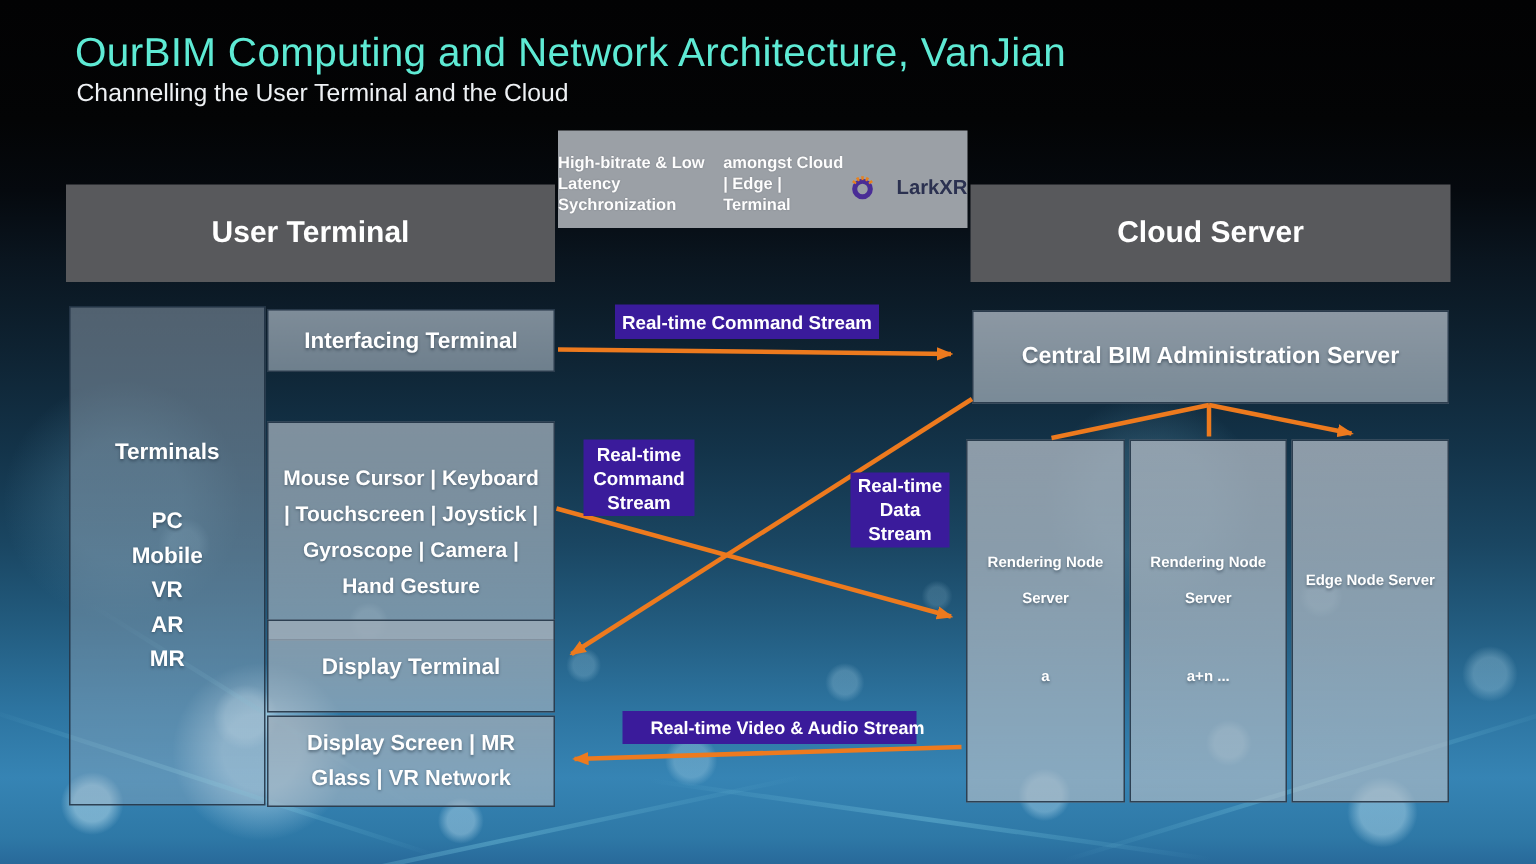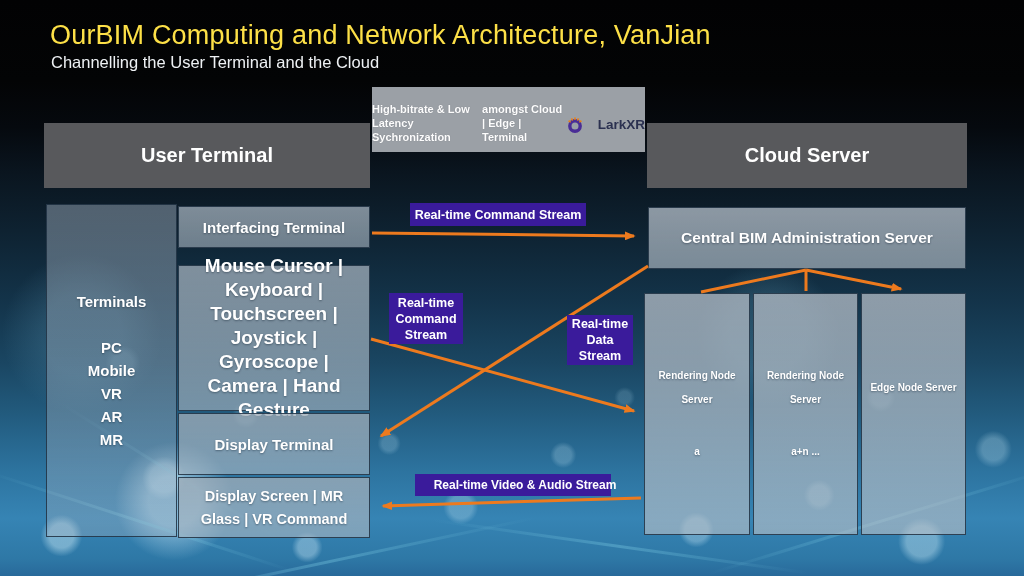--- a/index.html
+++ b/index.html
@@ -35,21 +35,21 @@
       radial-gradient(circle at 75% 58%, rgba(120,185,212,.18) 0 4.5%, rgba(120,185,212,0) 8.5%),
       radial-gradient(circle at 8% 58%, rgba(110,170,200,.18) 0 4%, rgba(110,170,200,0) 8%),
       linear-gradient(180deg,
         #020203 0%, #030405 14%, #05090e 22%, #0a151f 30%,
         #0e2231 40%, #133349 52%, #1a4662 63%, #225b7e 72%,
         #2d74a0 82%, #3684b4 90%, #2e78a6 97%, #28699a 100%);
   }
   .netline{position:absolute;background:linear-gradient(90deg,rgba(120,200,225,0),rgba(120,200,225,.38),rgba(120,200,225,0));height:3px;border-radius:2px;}
 
   
-  .title{position:absolute;left:50px;top:20px;color:#fde047;font-size:27px;font-weight:400;letter-spacing:.2px;}
+  .title{position:absolute;left:50px;top:20px;color:#5eead4;font-size:27px;font-weight:400;letter-spacing:.2px;}
   .subtitle{position:absolute;left:51px;top:53px;color:#eef1f4;font-size:16.5px;font-weight:400;}
 
   
   .hdr{position:absolute;top:87px;height:65px;display:flex;align-items:center;justify-content:center;}
   .hdr-dark{background:var(--hdr-dark);color:var(--ink);font-size:20px;font-weight:700;margin-top:36px;}
   #hdr-user{left:44px;width:326px;}
   #hdr-cloud{left:647px;width:320px;}
   #hdr-sync{left:372px;width:273px;background:var(--hdr-light);flex-direction:row;padding-top:6px;}
   .sync-line{color:#fdfdfd;font-size:11px;font-weight:700;line-height:14px;text-shadow:0 0 1px rgba(60,60,70,.4);}
   .brand-row{display:flex;align-items:center;gap:14px;margin-top:4px;}
@@ -59,21 +59,21 @@
   .box{position:absolute;display:flex;flex-direction:column;align-items:center;justify-content:center;
        color:var(--ink);font-weight:700;text-align:center;
        border:1px solid rgba(28,46,64,.85);
        text-shadow:0 1px 2px rgba(20,35,50,.45);}
   .box-soft{background:linear-gradient(180deg,rgba(158,172,184,.78),rgba(168,182,194,.62));}
   .box-left{background:linear-gradient(180deg,rgba(150,166,182,.5),rgba(160,176,192,.36));}
   .box-node{background:linear-gradient(180deg,rgba(168,179,190,.82),rgba(176,188,198,.66));text-align:center;}
 
   #terminals-box{left:46px;top:204px;width:131px;height:333px;font-size:15px;line-height:23px;}
   #interfacing-box{left:178px;top:206px;width:192px;height:42px;font-size:15px;}
-  #input-box{left:178px;top:265px;width:192px;height:146px;font-size:19px;line-height:24px;padding:0 6px;}
+  #input-box{left:178px;top:281px;width:192px;height:146px;font-size:14px;line-height:24px;padding:0 6px;}
   #display-terminal-box{left:178px;top:413px;width:192px;height:62px;font-size:15px;}
   #display-screen-box{left:178px;top:477px;width:192px;height:61px;font-size:14.5px;line-height:23px;padding:0 4px;}
   #central-box{left:648px;top:207px;width:318px;height:62px;font-size:15.5px;}
   .node{top:293px;height:242px;font-size:10px;line-height:24px;}
   #node-a{left:644px;width:106px;}
   #node-an{left:753px;width:105px;}
   #node-edge{left:861px;width:105px;}
   .node-sub{margin-top:28px;min-height:24px;}
   .terminals-title{margin-bottom:23px;}
 
@@ -132,21 +132,21 @@
   <div class="box box-soft" id="interfacing-box">
     <span>Interfacing Terminal</span>
   </div>
   <div class="box box-soft" id="input-box">
     <span>Mouse Cursor | Keyboard | Touchscreen | Joystick | Gyroscope | Camera | Hand Gesture</span>
   </div>
   <div class="box box-soft" id="display-terminal-box">
     <span>Display Terminal</span>
   </div>
   <div class="box box-soft" id="display-screen-box">
-    <span>Display Screen | MR Glass | VR Command</span>
+    <span>Display Screen | MR Glass | VR Network</span>
   </div>
 
   <div class="box box-node" id="central-box">
     <span>Central BIM Administration Server</span>
   </div>
   <div class="box box-node node" id="node-a">
     <div>Rendering Node Server</div>
     <div class="node-sub">a</div>
   </div>
   <div class="box box-node node" id="node-an">

